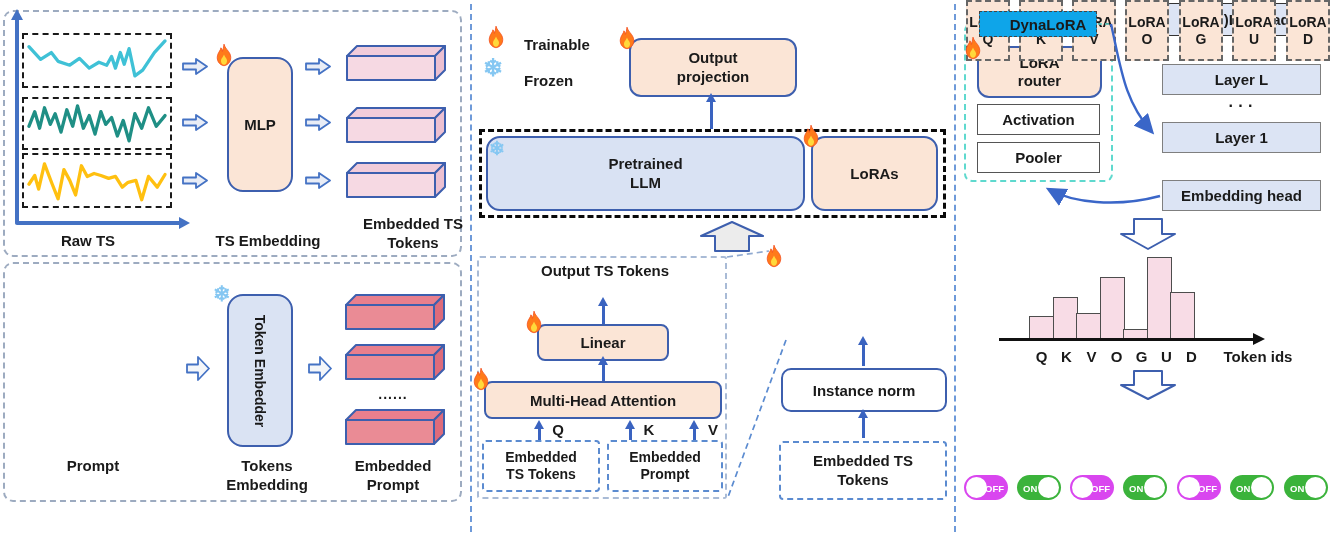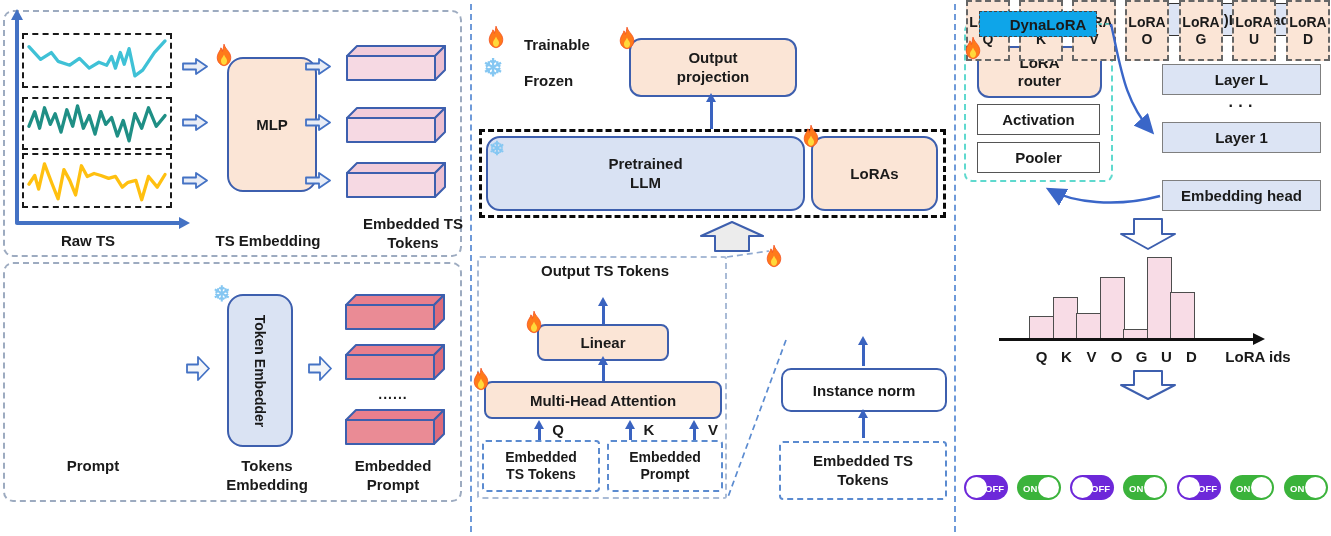--- a/index.html
+++ b/index.html
@@ -48,21 +48,21 @@
   .vtext { transform:rotate(90deg); white-space:nowrap; }
   .bars { position:absolute; display:flex; align-items:flex-end; }
   .hbar { width:25px; background:#F8DCE6; border:1.5px solid #4d4d4d; box-sizing:border-box; margin-right:-1.5px; }
   .catrow { position:absolute; display:flex; }
   .catrow span { width:25px; text-align:center; font-size:15px; }
   .unitbox { position:absolute; width:40px; height:57px; background:#FBE5D6; border:2px dashed #666;
     display:flex; flex-direction:column; align-items:center; justify-content:center; line-height:1.15; font-size:14px; }
   .toggle { position:absolute; width:44px; height:25px; border-radius:13px; }
   .toggle .knob { position:absolute; top:2px; width:21px; height:21px; border-radius:50%; background:#fff; }
   .toggle .tstate { position:absolute; top:50%; transform:translateY(-50%); font-size:9.5px; color:#fff; }
-  .toggle.off { background:#6d28d9; } .toggle.off .knob { left:2px; } .toggle.off .tstate { right:4px; }
+  .toggle.off { background:#d946ef; } .toggle.off .knob { left:2px; } .toggle.off .tstate { right:4px; }
   .toggle.on  { background:#3BB33B; } .toggle.on .knob { right:2px; } .toggle.on .tstate { left:6px; }
   .lbl { position:absolute; text-align:center; }
   .spark { position:absolute; inset:2px; }
 </style>
 </head>
 <body>
 
 <div class="canvas">
 
   <div class="panel-dash" style="left:3px; top:10px; width:459px; height:247px;"></div>
@@ -101,21 +101,21 @@
         <polygon points="1,6.5 14,6.5 14,2 25,9.5 14,17 14,12.5 1,12.5" fill="#E9EDF6" stroke="#4472C4" stroke-width="1.8" stroke-linejoin="round"></polygon>
       </svg>
     </div>
 
   <div class="fire" style="left:214px; top:43px;">
       <svg viewBox="0 0 24 28">
         <path d="M12 1c1 5 5.5 7.5 7.3 12 2 5.2.2 11-5 13.2-.8.3-1.7.6-2.3.6-.6 0-1.5-.3-2.3-.6-5.2-2.2-7-8-5-13.2 1.2-3 3.2-4.8 3.6-7.6 1.1 1.2 1.8 2.7 1.7 4.4 1.1-2.4 1.6-5.6 2-8.8z" fill="#FF7A1A" stroke="#F4511E" stroke-width="1"></path>
         <path d="M12 13.5c.7 2.8 3.2 4.1 3.6 6.9.4 3-1.6 5.4-3.6 5.4s-4-2.4-3.6-5.4c.4-2.8 2.9-4.1 3.6-6.9z" fill="#FFD93B"></path>
       </svg>
     </div>
-  <div class="box peach f15" style="left:227px; top:57px; width:90px; height:135px; border-radius:16px;">
+  <div class="box peach f15" style="left:227px; top:57px; width:66px; height:135px; border-radius:16px;">
     <span>MLP</span>
   </div>
 
   <div class="harrow-sm" style="left:305px; top:57px;">
       <svg width="26" height="19" viewBox="0 0 26 19">
         <polygon points="1,6.5 14,6.5 14,2 25,9.5 14,17 14,12.5 1,12.5" fill="#E9EDF6" stroke="#4472C4" stroke-width="1.8" stroke-linejoin="round"></polygon>
       </svg>
     </div>
   <div class="harrow-sm" style="left:305px; top:113px;">
       <svg width="26" height="19" viewBox="0 0 26 19">
@@ -349,21 +349,21 @@
   <div class="blackaxis" style="left:999px; top:338px; width:256px;"></div>
   <div class="catrow" style="left:1029px; top:348px;">
       <span>Q</span>
       <span>K</span>
       <span>V</span>
       <span>O</span>
       <span>G</span>
       <span>U</span>
       <span>D</span>
     </div>
-  <div class="lbl f15" style="left:1218px; top:348px; width:80px;">LoRA ids</div>
+  <div class="lbl f15" style="left:1218px; top:348px; width:80px;">Token ids</div>
 
   <svg class="abs" style="left:1119px; top:370px;" width="58" height="31">
     <polygon points="29,29 2,15 15,15 15,1 43,1 43,15 56,15" fill="#fff" stroke="#3D5FAE" stroke-width="2" stroke-linejoin="round"></polygon>
   </svg>
 
   <div class="unitbox" style="left:966px;">
     <span>LoRA</span>
       <span>Q</span>
   </div>
   <div class="unitbox" style="left:1019px;">

